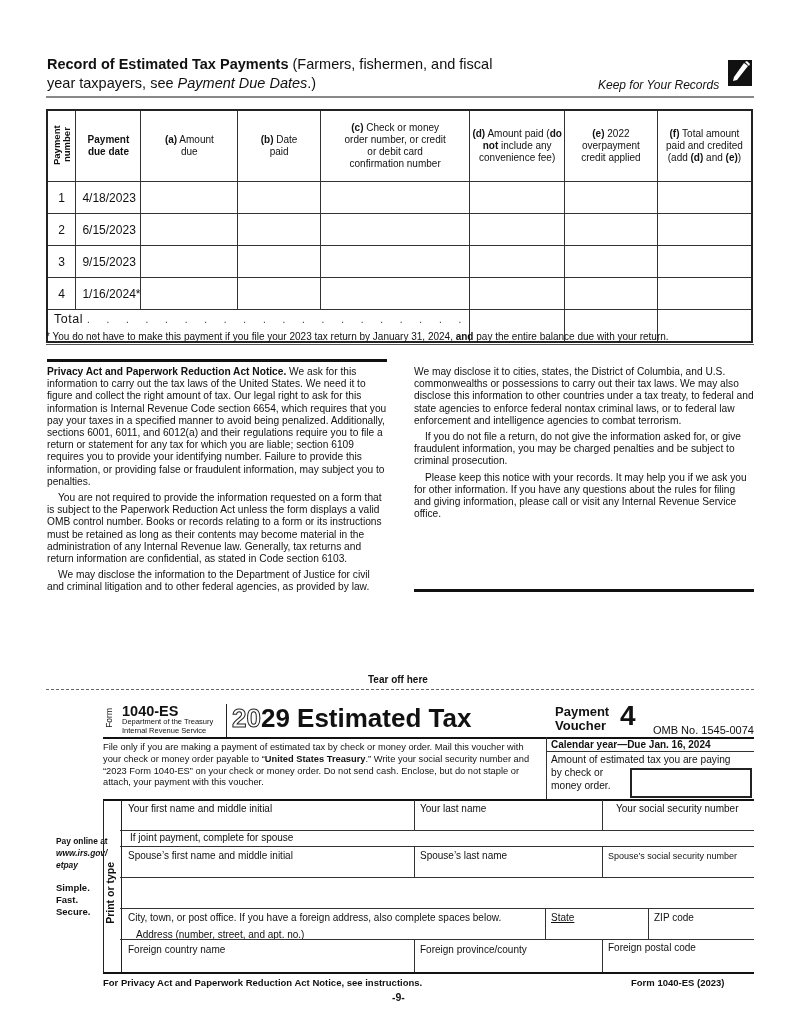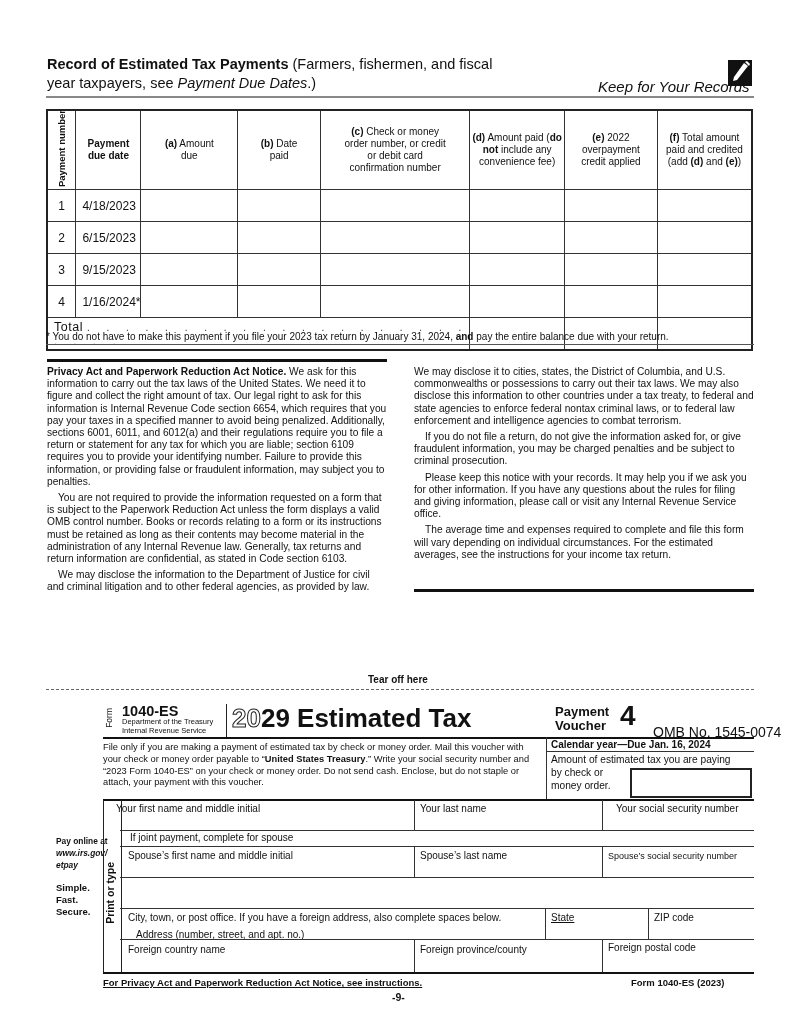--- a/index.html
+++ b/index.html
@@ -1,20 +1,20 @@
 <!DOCTYPE html>
 <html><head>
 <meta charset="utf-8">
 <style>
   html,body{margin:0;padding:0;background:#fff;}
   body{width:800px;height:1035px;position:relative;font-family:"Liberation Sans",sans-serif;color:#111;overflow:hidden;}
   .abs{position:absolute;}
   .title{left:47px;top:55px;font-size:14.5px;line-height:19px;width:470px;}
   .title b{font-weight:bold;text-align:right;}
-  .keep{left:598px;top:78px;font-size:15px;font-style:italic;}
+  .keep{left:598px;top:78px;font-size:12px;font-style:italic;}
   .pencil{left:728px;top:60px;width:24px;height:26px;background:#111;}
   .hr{background:#222;}
   table.rec{position:absolute;left:46px;top:109px;width:707px;border-collapse:collapse;font-size:10px;}
   table.rec td,table.rec th{border:1px solid #333;padding:0;text-align:center;vertical-align:middle;font-weight:normal;}
   table.rec{border:2px solid #222;}
   .hdr th{height:62px;line-height:12px;}
   .vert{writing-mode:vertical-rl;transform:rotate(180deg);font-weight:bold;font-size:9.5px;line-height:10px;}
   .row td{height:31px;font-size:12px;}
   .num{font-weight:bold;}
   .date{text-align:left !important;padding-left:6px !important;}
@@ -28,21 +28,21 @@
   .tear{left:368px;top:674px;font-size:10px;font-weight:bold;}
   .dash{left:46px;top:689px;width:708px;border-top:1px dashed #666;}
   .formlbl{left:104px;top:708px;font-size:8.5px;writing-mode:vertical-rl;transform:rotate(180deg);}
   .formnum{left:122px;top:703px;font-size:14.5px;font-weight:bold;}
   .dept{left:122px;top:718px;font-size:7.5px;line-height:8.5px;}
   .vsep{left:226px;top:704px;width:1px;height:33px;background:#222;}
   .bigtitle{left:232px;top:703px;font-size:26px;font-weight:bold;}
   .outline{color:#fff;-webkit-text-stroke:1px #222;}
   .pv{left:555px;top:705px;font-size:13px;font-weight:bold;line-height:14px;}
   .four{left:620px;top:700px;font-size:28px;font-weight:bold;}
-  .omb{left:653px;top:724px;font-size:14px;}
+  .omb{left:653px;top:724px;font-size:11px;}
   .instr{left:103px;top:742px;font-size:9.3px;line-height:11.8px;width:440px;}
   .cal{left:551px;top:739px;font-size:10px;font-weight:bold;}
   .amt{left:551px;top:753px;font-size:10.2px;line-height:13px;}
   .amtbox{left:630px;top:768px;width:122px;height:30px;border:2px solid #222;box-sizing:border-box;}
   .fieldlbl{font-size:10px;}
   .side{left:56px;font-size:8.4px;line-height:12px;}
   .ppt{left:104px;top:862px;font-size:10.5px;font-weight:bold;writing-mode:vertical-rl;transform:rotate(180deg);}
   .foot{font-size:9.5px;font-weight:bold;}
 </style>
 </head>
@@ -69,21 +69,21 @@
       <col style="width:83px">
       <col style="width:150px">
       <col style="width:95px">
       <col style="width:93px">
       <col style="width:95px">
   </colgroup>
   <tbody>
       <tr class="hdr">
     <th><span class="vert">Payment number</span></th>
     <th style="font-weight:bold;font-size:10px;padding:4px 8px;">Payment due date</th>
-    <th style="padding:8px 18px;"><b>(a)</b> <span>Amount due</span></th>
+    <th style="padding:0 18px;"><b>(a)</b> <span>Amount due</span></th>
     <th style="padding:0 18px;"><b>(b)</b> <span>Date paid</span></th>
     <th style="padding:0 18px;"><b>(c)</b> <span>Check or money order number, or credit or debit card confirmation number</span></th>
     <th><b>(d)</b> <span>Amount paid (</span><b>do not</b><span> include any convenience fee)</span></th>
     <th style="padding:0 14px;"><b>(e)</b> <span>2022 overpayment credit applied</span></th>
     <th style="padding:0 8px;"><b>(f)</b> <span>Total amount paid and credited (add </span><b>(d)</b><span> and </span><b>(e)</b><span>)</span></th>
   </tr>
   <tr class="row">
     <td class="num">1</td>
     <td class="date">4/18/2023</td>
     <td></td>
@@ -137,21 +137,20 @@
 <div class="abs" style="left:47px;top:359px;width:340px;height:3px;background:#111;"></div>
 <div class="abs col" style="left:47px;top:366px;">
   <p><b>Privacy Act and Paperwork Reduction Act Notice.</b><span> We ask for this information to carry out the tax laws of the United States. We need it to figure and collect the right amount of tax. Our legal right to ask for this information is Internal Revenue Code section 6654, which requires that you pay your taxes in a specified manner to avoid being penalized. Additionally, sections 6001, 6011, and 6012(a) and their regulations require you to file a return or statement for any tax for which you are liable; section 6109 requires you to provide your identifying number. Failure to provide this information, or providing false or fraudulent information, may subject you to penalties.</span></p>
   <p class="ind">You are not required to provide the information requested on a form that is subject to the Paperwork Reduction Act unless the form displays a valid OMB control number. Books or records relating to a form or its instructions must be retained as long as their contents may become material in the administration of any Internal Revenue law. Generally, tax returns and return information are confidential, as stated in Code section 6103.</p>
   <p class="ind">We may disclose the information to the Department of Justice for civil and criminal litigation and to other federal agencies, as provided by law.</p>
 </div>
 <div class="abs col" style="left:414px;top:366px;">
   <p>We may disclose it to cities, states, the District of Columbia, and U.S. commonwealths or possessions to carry out their tax laws. We may also disclose this information to other countries under a tax treaty, to federal and state agencies to enforce federal nontax criminal laws, or to federal law enforcement and intelligence agencies to combat terrorism.</p>
   <p class="ind">If you do not file a return, do not give the information asked for, or give fraudulent information, you may be charged penalties and be subject to criminal prosecution.</p>
   <p class="ind">Please keep this notice with your records. It may help you if we ask you for other information. If you have any questions about the rules for filing and giving information, please call or visit any Internal Revenue Service office.</p>
-  <p class="ind">The average time and expenses required to complete and file this form will vary depending on individual circumstances. For the estimated averages, see the instructions for your income tax return.</p>
 </div>
 <div class="abs" style="left:414px;top:589px;width:340px;height:3px;background:#111;"></div>
 
 <div class="abs tear">Tear off here</div>
 <div class="abs dash"></div>
 
 <div class="abs formlbl">Form</div>
 <div class="abs formnum">1040-ES</div>
 <div class="abs dept"><span>Department of the Treasury</span><br><span>Internal Revenue Service</span></div>
 <div class="abs vsep"></div>
@@ -170,21 +169,21 @@
 <div class="abs amtbox"></div>
 
 <div class="abs" style="left:103px;top:799px;width:651px;height:2px;background:#111;"></div>
 
 <div class="abs side" style="top:835px;font-weight:bold;"><span>Pay online at</span><br><i>www.irs.gov/</i><br><i>etpay</i></div>
 <div class="abs side" style="top:882px;font-weight:bold;font-size:9.5px;"><span>Simple.</span><br><span>Fast.</span><br><span>Secure.</span></div>
 
 <div class="abs" style="left:103px;top:800px;width:17px;height:173px;border-left:1px solid #222;border-right:1px solid #222;"></div>
 <div class="abs ppt">Print or type</div>
 
-<div class="abs fieldlbl" style="left:116px;top:803px;text-align:right;">Your first name and middle initial</div>
+<div class="abs fieldlbl" style="left:128px;top:803px;text-align:right;">Your first name and middle initial</div>
 <div class="abs" style="left:414px;top:800px;width:1px;height:30px;background:#333;"></div>
 <div class="abs fieldlbl" style="left:420px;top:803px;">Your last name</div>
 <div class="abs" style="left:602px;top:800px;width:1px;height:30px;background:#333;"></div>
 <div class="abs fieldlbl" style="left:616px;top:803px;">Your social security number</div>
 <div class="abs" style="left:120px;top:830px;width:634px;height:1px;background:#333;"></div>
 
 <div class="abs fieldlbl" style="left:130px;top:832px;">If joint payment, complete for spouse</div>
 <div class="abs" style="left:120px;top:846px;width:634px;height:1px;background:#333;"></div>
 
 <div class="abs fieldlbl" style="left:128px;top:850px;">Spouse’s first name and middle initial</div>
@@ -204,15 +203,15 @@
 <div class="abs fieldlbl" style="left:654px;top:912px;">ZIP code</div>
 <div class="abs" style="left:120px;top:939px;width:634px;height:1px;background:#333;"></div>
 
 <div class="abs fieldlbl" style="left:128px;top:944px;">Foreign country name</div>
 <div class="abs" style="left:414px;top:939px;width:1px;height:33px;background:#333;"></div>
 <div class="abs fieldlbl" style="left:420px;top:944px;">Foreign province/county</div>
 <div class="abs" style="left:602px;top:939px;width:1px;height:33px;background:#333;"></div>
 <div class="abs fieldlbl" style="left:608px;top:942px;">Foreign postal code</div>
 <div class="abs" style="left:103px;top:972px;width:651px;height:2px;background:#111;"></div>
 
-<div class="abs foot" style="left:103px;top:977px;text-decoration:underline;">For Privacy Act and Paperwork Reduction Act Notice, see instructions.</div>
+<div class="abs foot" style="left:103px;top:977px;">For Privacy Act and Paperwork Reduction Act Notice, see instructions.</div>
 <div class="abs foot" style="left:631px;top:977px;">Form 1040-ES (2023)</div>
 <div class="abs foot" style="left:392px;top:991px;font-size:10.5px;">-9-</div>
 
 </body></html>

